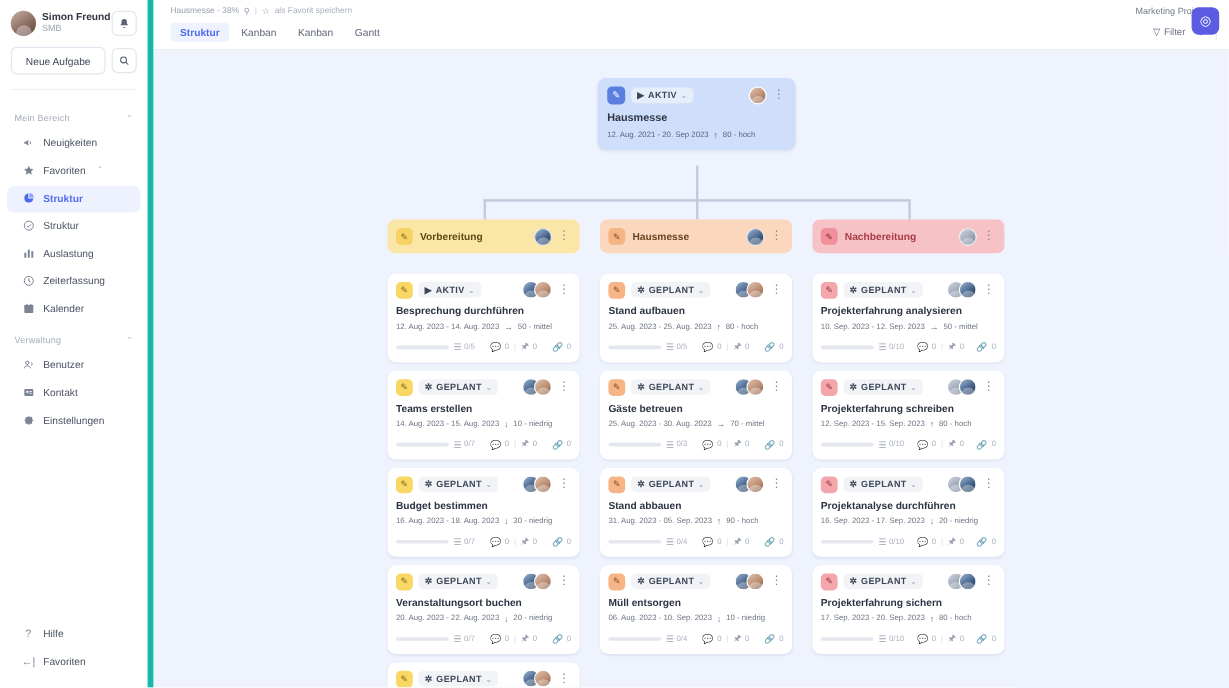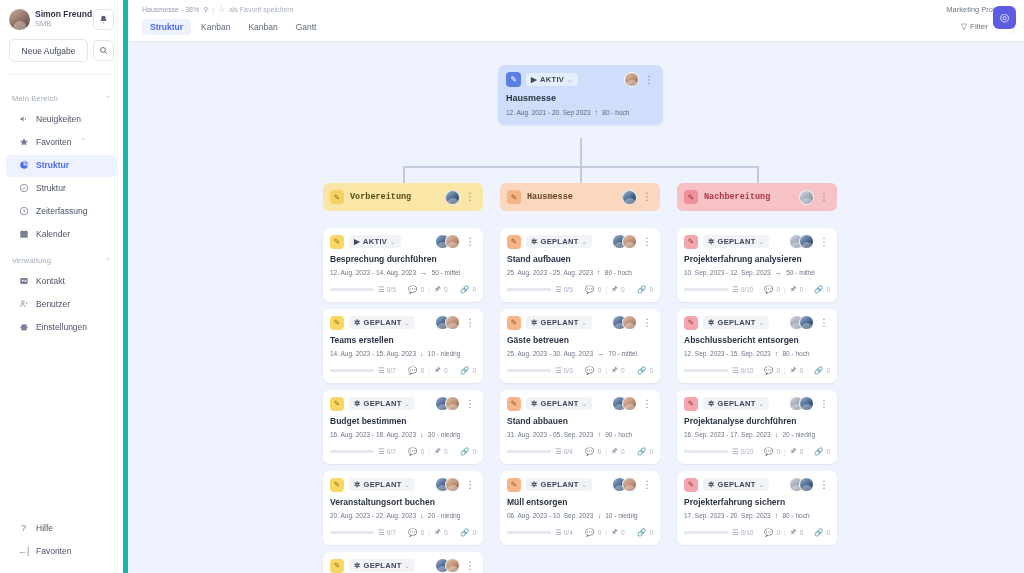--- a/index.html
+++ b/index.html
@@ -134,21 +134,21 @@
 
   
   .conn { position: absolute; background: #c3cadb; }
 
   
   .phase {
     position: absolute; width: 160px; height: 28px; border-radius: 6px;
     display: flex; align-items: center; gap: 6px; padding: 0 7px;
   }
   .phase .pencil-chip { width: 14px; height: 14px; flex: 0 0 14px; font-size: 7.5px; }
-  .phase-name { font-size: 8.5px; font-weight: 700; font-family: Liberation Mono, monospace; }
+  .phase-name { font-size: 8.5px; font-weight: 700; }
   .phase.yellow { background: #fae7a8; }
   .phase.yellow .pencil-chip { background: #f6d264; color: #7a5f12; }
   .phase.yellow .phase-name { color: #5c4a15; }
   .phase.orange { background: #fbd8bd; }
   .phase.orange .pencil-chip { background: #f5b483; color: #7c4a1e; }
   .phase.orange .phase-name { color: #6a4423; }
   .phase.red { background: #f6c2c5; }
   .phase.red .pencil-chip { background: #ef909a; color: #7d2730; }
   .phase.red .phase-name { color: #a83a46; }
   .phase .head-right { margin-left: auto; }
@@ -247,20 +247,30 @@
         <span class="ic">
           <svg width="10" height="10" viewBox="0 0 24 24" fill="none" stroke="currentColor" stroke-width="2">
               <circle cx="12" cy="12" r="9"></circle>
               <path d="M8 12.5l2.6 2.6L16 9.5"></path>
             </svg>
         </span>
         <span>Struktur</span>
       </div>
       <div class="sb-item">
         <span class="ic">
+          <svg width="10" height="10" viewBox="0 0 24 24" fill="currentColor">
+              <rect x="3" y="11" width="4" height="10"></rect>
+              <rect x="10" y="5" width="4" height="16"></rect>
+              <rect x="17" y="8" width="4" height="13"></rect>
+            </svg>
+        </span>
+        <span>Auslastung</span>
+      </div>
+      <div class="sb-item">
+        <span class="ic">
           <svg width="10" height="10" viewBox="0 0 24 24" fill="none" stroke="currentColor" stroke-width="2">
               <circle cx="12" cy="12" r="9"></circle>
               <path d="M12 7v5.5l3.5 2"></path>
             </svg>
         </span>
         <span>Zeiterfassung</span>
       </div>
       <div class="sb-item">
         <span class="ic">
           <svg width="10" height="10" viewBox="0 0 24 24" fill="currentColor">
@@ -272,38 +282,38 @@
         </span>
         <span>Kalender</span>
       </div>
 
       <div class="sb-group-title">
         <span>Verwaltung</span>
         <span class="caret">⌃</span>
       </div>
       <div class="sb-item">
         <span class="ic">
+          <svg width="10" height="10" viewBox="0 0 24 24" fill="none" stroke="currentColor" stroke-width="2">
+              <circle cx="9" cy="8" r="3.2"></circle>
+              <path d="M3 19c0-3.3 2.7-5 6-5s6 1.7 6 5"></path>
+              <path d="M17 7.5a3 3 0 0 1 0 5.5"></path>
+            </svg>
+        </span>
+        <span>Benutzer</span>
+      </div>
+      <div class="sb-item">
+        <span class="ic">
           <svg width="10" height="10" viewBox="0 0 24 24" fill="currentColor">
               <rect x="3" y="5" width="18" height="14" rx="2"></rect>
               <circle cx="9" cy="11" r="2.2" fill="#fff"></circle>
               <rect x="13" y="9.5" width="5" height="1.6" fill="#fff"></rect>
               <rect x="13" y="12.8" width="5" height="1.6" fill="#fff"></rect>
             </svg>
         </span>
         <span>Kontakt</span>
-      </div>
-      <div class="sb-item">
-        <span class="ic">
-          <svg width="10" height="10" viewBox="0 0 24 24" fill="none" stroke="currentColor" stroke-width="2">
-              <circle cx="9" cy="8" r="3.2"></circle>
-              <path d="M3 19c0-3.3 2.7-5 6-5s6 1.7 6 5"></path>
-              <path d="M17 7.5a3 3 0 0 1 0 5.5"></path>
-            </svg>
-        </span>
-        <span>Benutzer</span>
       </div>
       <div class="sb-item">
         <span class="ic">
           <svg width="10" height="10" viewBox="0 0 24 24" fill="currentColor">
               <path d="M12 8.5A3.5 3.5 0 1 0 12 15.5 3.5 3.5 0 0 0 12 8.5zm9-.3-2-.5a7.6 7.6 0 0 0-.8-1.9l1.1-1.7-2.4-2.4-1.7 1.1a7.6 7.6 0 0 0-1.9-.8L12.7.5h-1.4l-.6 2a7.6 7.6 0 0 0-1.9.8L7.1 2.2 4.7 4.6l1.1 1.7a7.6 7.6 0 0 0-.8 1.9l-2 .5v1.4l2 .6c.2.7.5 1.3.8 1.9l-1.1 1.7 2.4 2.4 1.7-1.1c.6.3 1.2.6 1.9.8l.6 2h1.4l.6-2c.7-.2 1.3-.5 1.9-.8l1.7 1.1 2.4-2.4-1.1-1.7c.3-.6.6-1.2.8-1.9l2-.6z" transform="translate(0 3.5) scale(1)"></path>
             </svg>
         </span>
         <span>Einstellungen</span>
       </div>
     </div>
@@ -852,21 +862,21 @@
                   <span class="pcaret">⌄</span>
                 </div>
                 <div class="head-right">
                   <div class="av-stack">
                     <div class="avatar a4"></div>
                     <div class="avatar a2"></div>
                   </div>
                   <div class="kebab">⋮</div>
                 </div>
               </div>
-              <div class="task-title">Abschlussbericht entsorgen</div>
+              <div class="task-title">Projekterfahrung schreiben</div>
               <div class="task-meta">
                 <span>12. Sep. 2023 - 15. Sep. 2023</span>
                 <span class="prio-arrow">↑</span>
                 <span>80 - hoch</span>
               </div>
               <div class="task-foot">
                 <div class="progress"></div>
                 <div class="chk">
                   <span class="glyph">☰</span>
                   <span>0/10</span>

